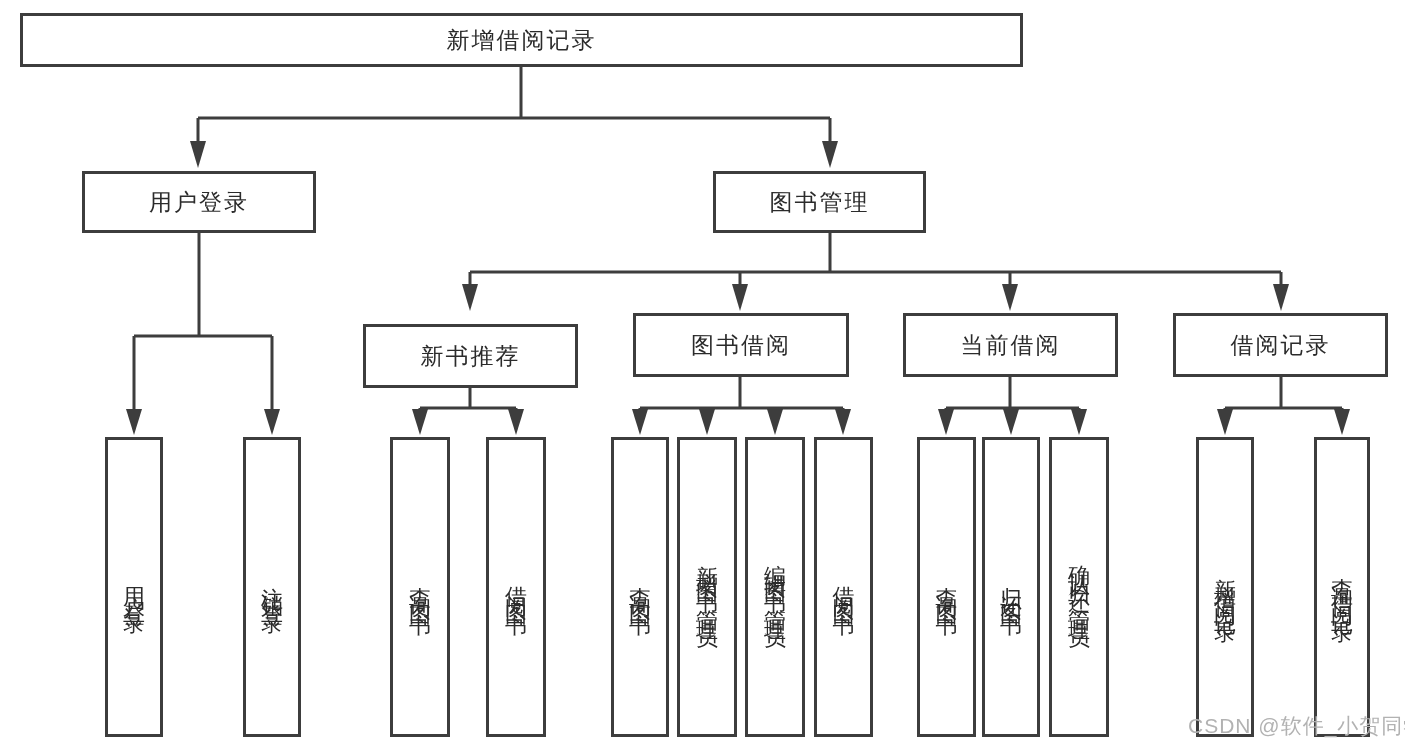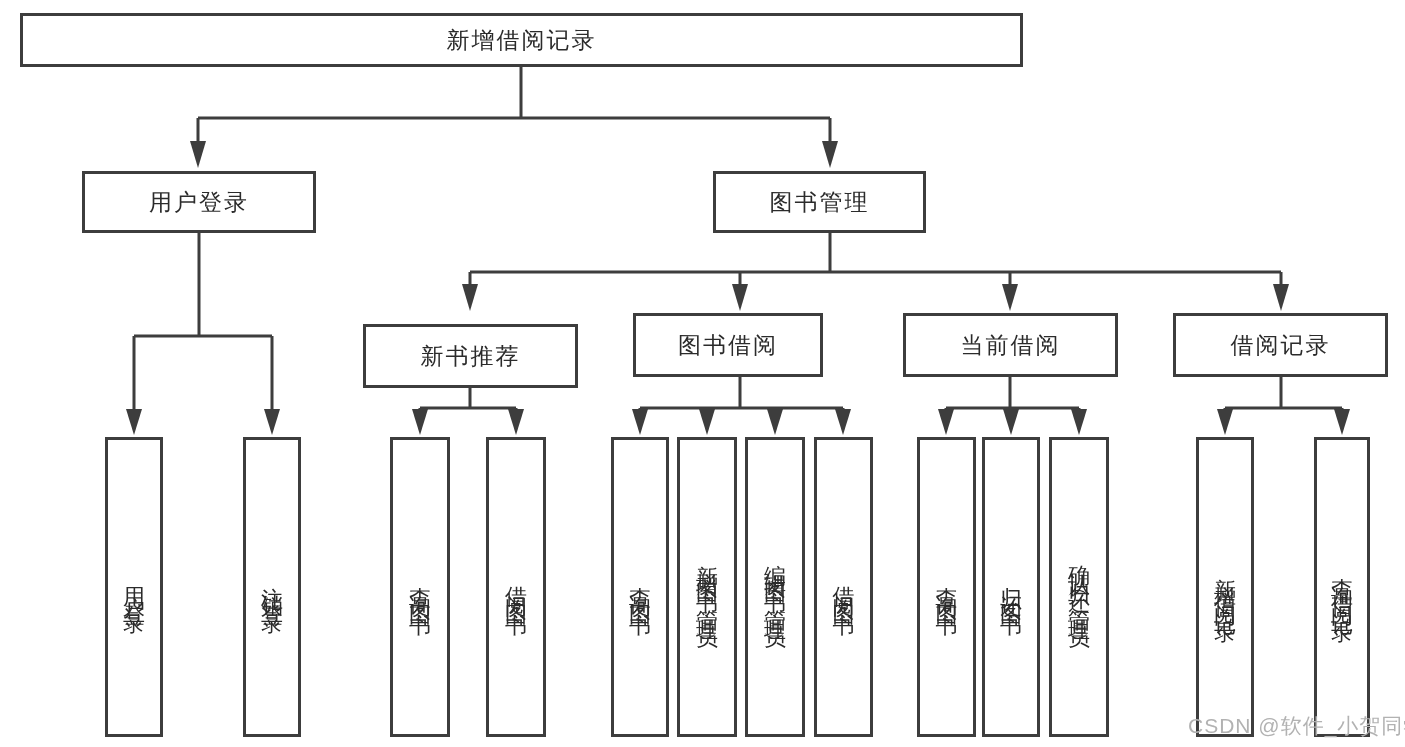--- a/index.html
+++ b/index.html
@@ -90,21 +90,21 @@
   <div class="box hbox" style="left:82px;top:171px;width:234px;height:62px;">
     <span>用户登录</span>
   </div>
   <div class="box hbox" style="left:713px;top:171px;width:213px;height:62px;">
     <span>图书管理</span>
   </div>
 
   <div class="box hbox" style="left:363px;top:324px;width:215px;height:64px;">
     <span>新书推荐</span>
   </div>
-  <div class="box hbox" style="left:633px;top:313px;width:190px;height:64px;">
+  <div class="box hbox" style="left:633px;top:313px;width:216px;height:64px;">
     <span>图书借阅</span>
   </div>
   <div class="box hbox" style="left:903px;top:313px;width:215px;height:64px;">
     <span>当前借阅</span>
   </div>
   <div class="box hbox" style="left:1173px;top:313px;width:215px;height:64px;">
     <span>借阅记录</span>
   </div>
 
   <div class="box vbox" style="left:105px;top:437px;width:58px;height:300px;">

